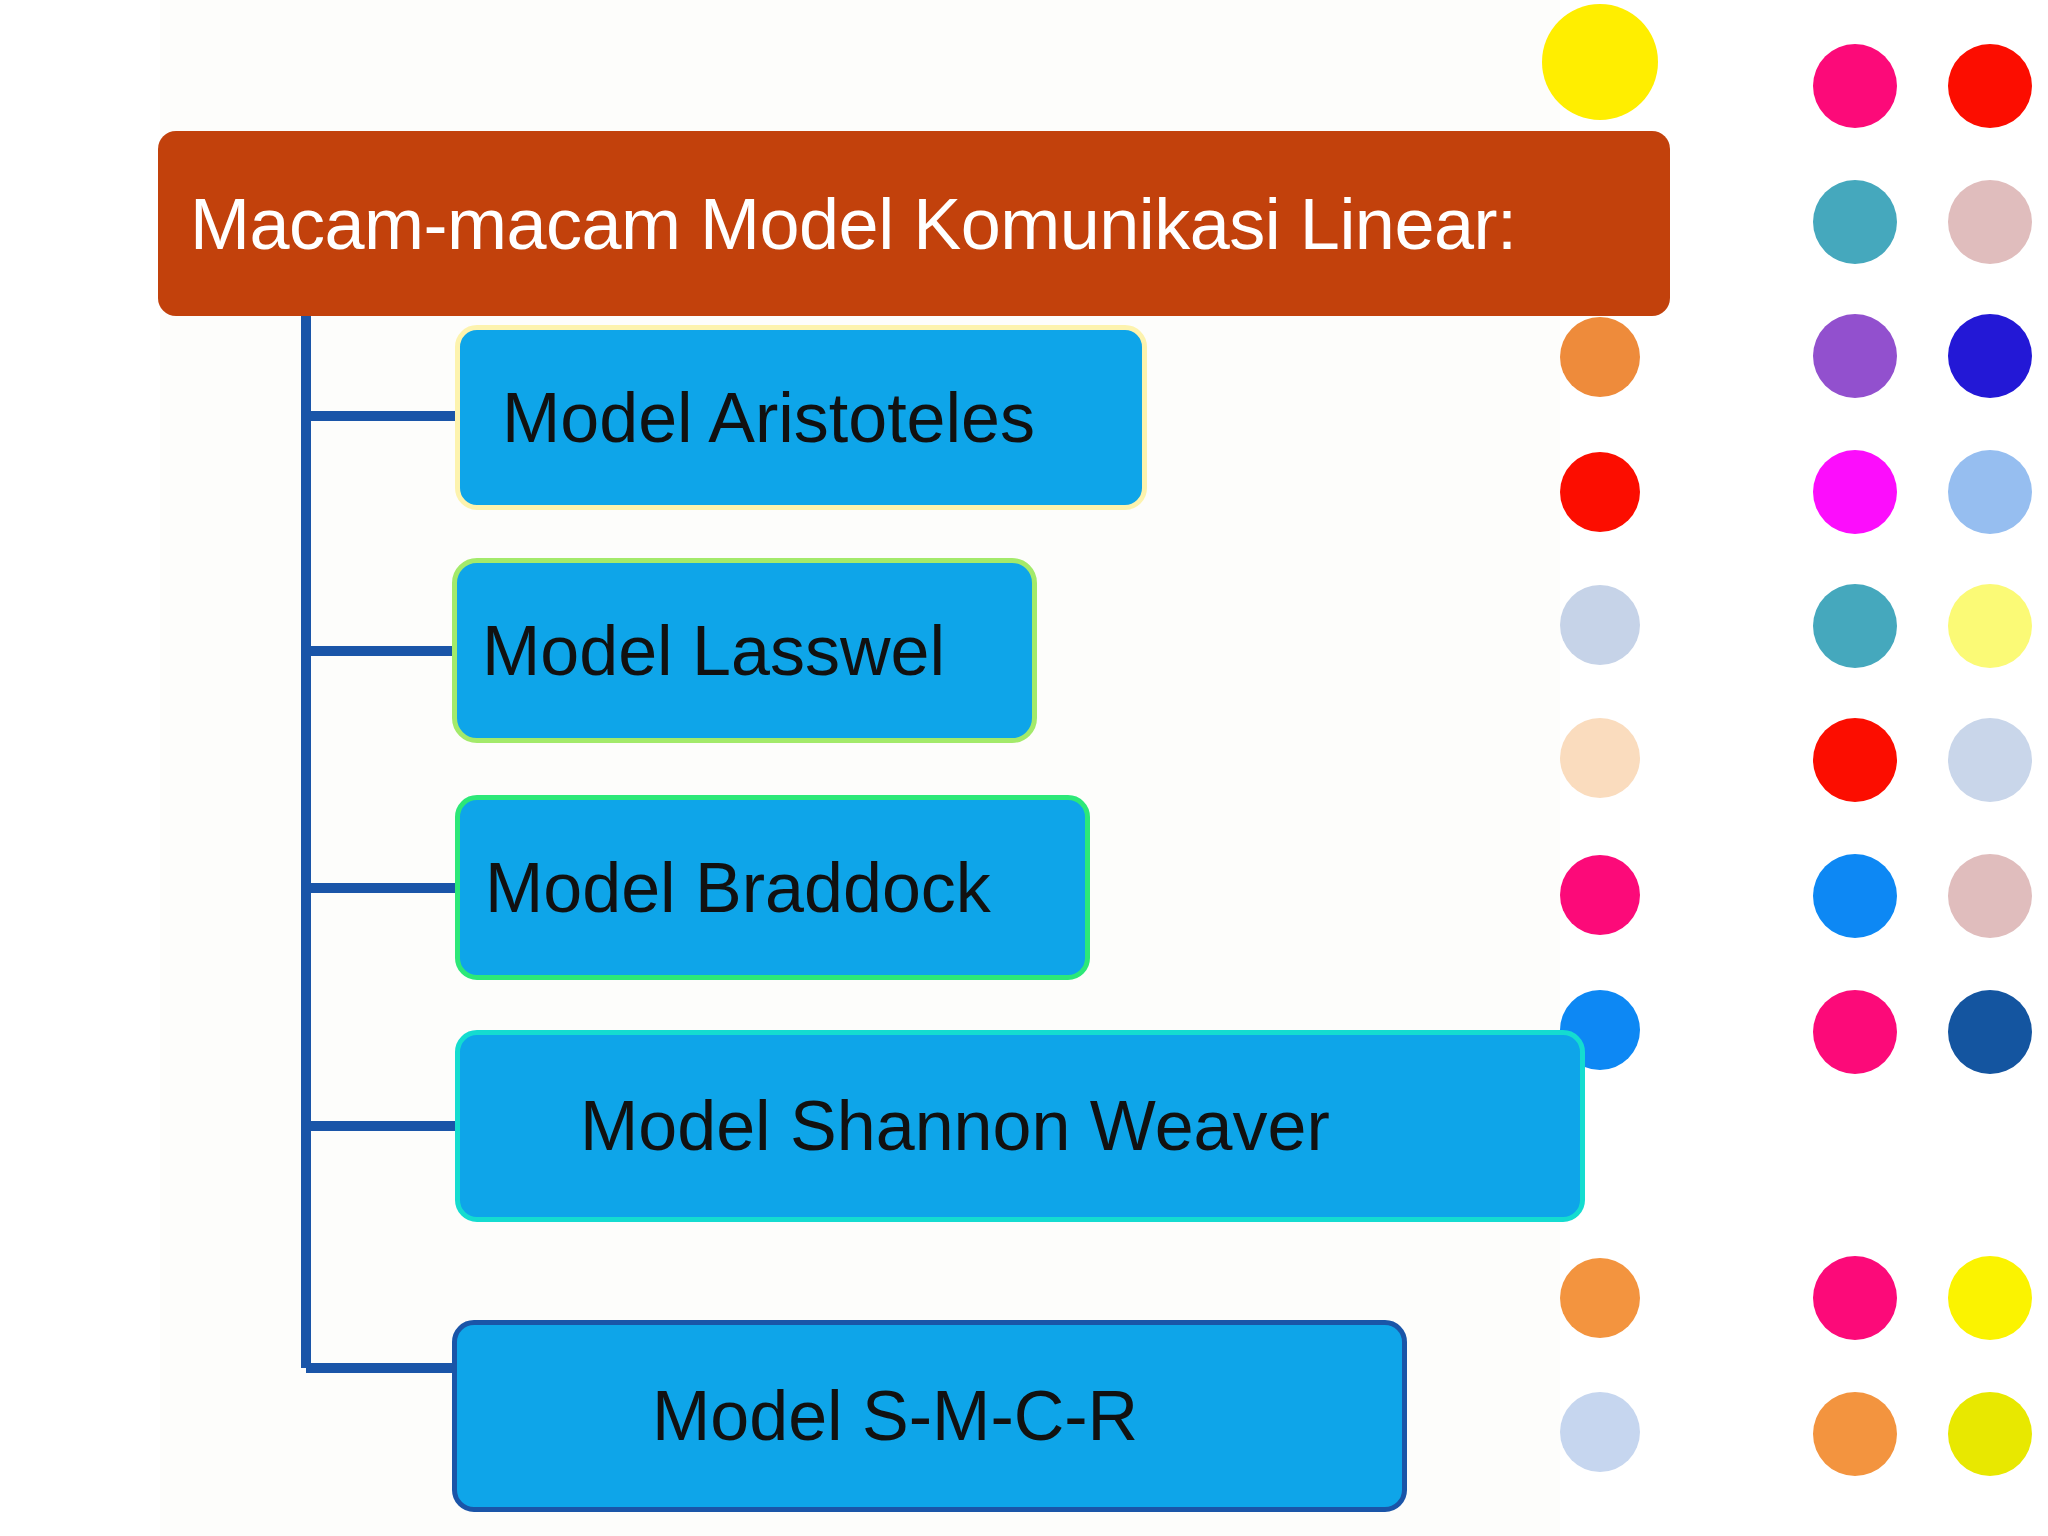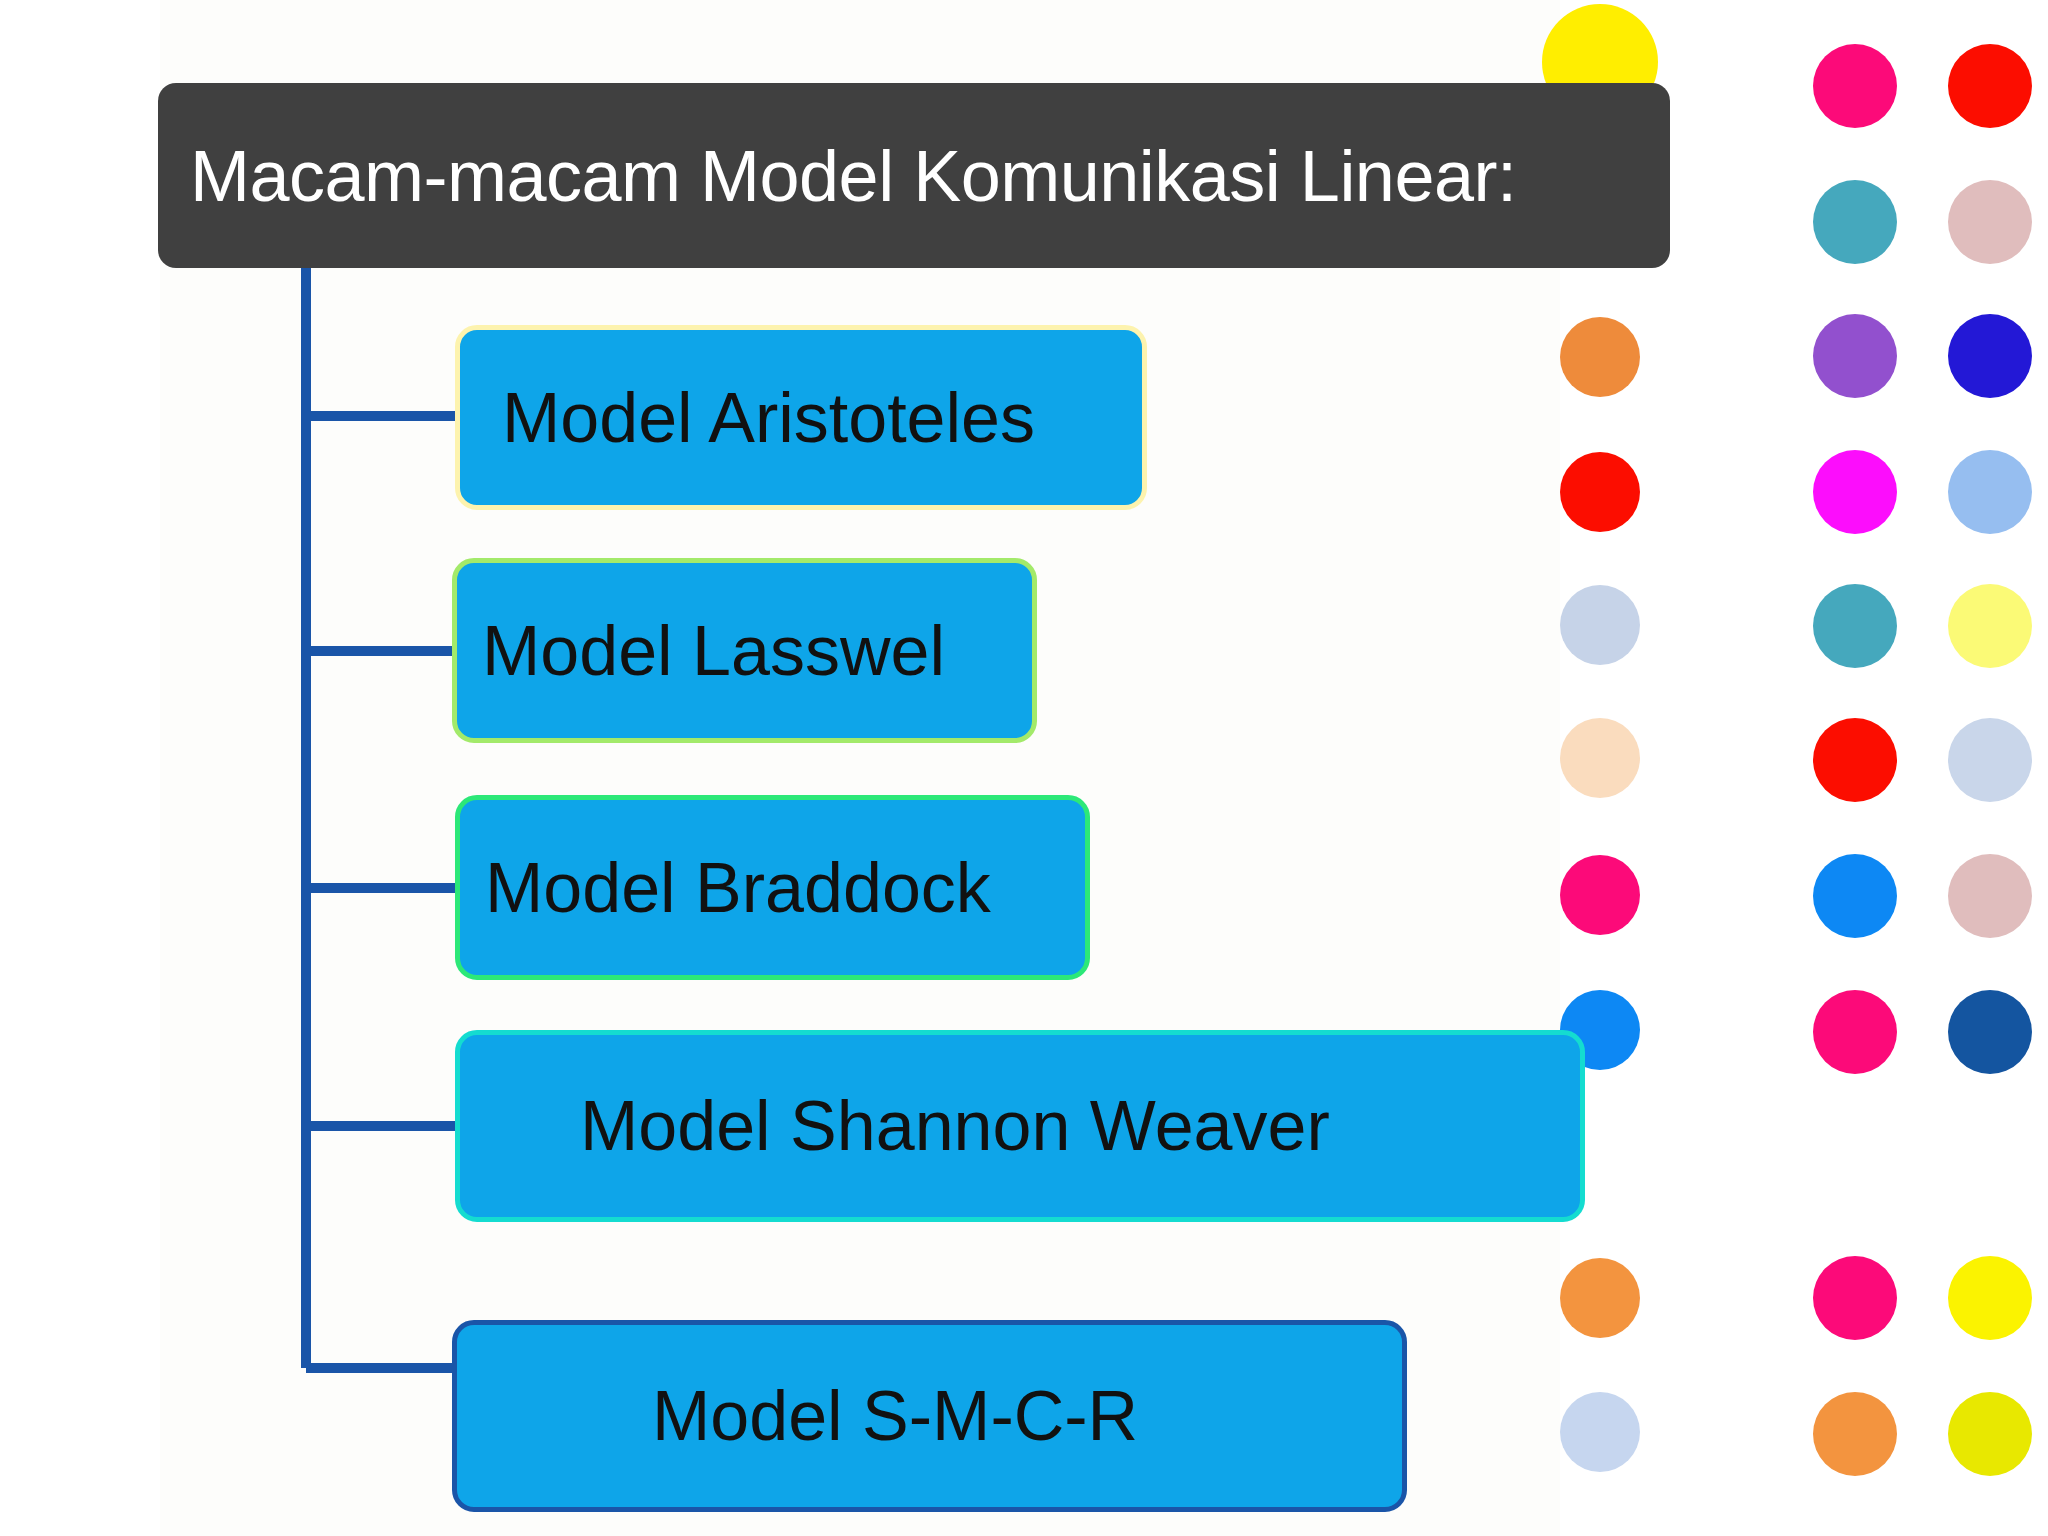--- a/index.html
+++ b/index.html
@@ -143,29 +143,29 @@
       <path id="trunk-line" d="M 306 268 L 306 1368" stroke="#1a55a8" stroke-width="10"></path>
 
       <path d="M 306 416 L 458 416" stroke="#1a55a8" stroke-width="10"></path>
       <path d="M 306 651 L 455 651" stroke="#1a55a8" stroke-width="10"></path>
       <path d="M 306 888 L 458 888" stroke="#1a55a8" stroke-width="10"></path>
       <path d="M 306 1126 L 458 1126" stroke="#1a55a8" stroke-width="10"></path>
       <path d="M 306 1368 L 455 1368" stroke="#1a55a8" stroke-width="10"></path>
     </g>
   </svg>
 
-  <div class="title-banner" style="background: #404040;">
+  <div class="title-banner" style="background: #c2410c; margin-top: 48px;">
     <span class="title-text" style="color: rgb(255, 255, 255);">Macam-macam Model Komunikasi Linear:</span>
   </div>
 
   <div class="node node-0" style="border-color: rgb(253, 243, 174);">
     <span class="node-label">Model Aristoteles</span>
   </div>
 
-  <div class="node node-1" style="border-color: rgb(163, 234, 106);">
+  <div class="node node-1" style="border-color: rgb(163, 234, 106); border-radius: 25px;">
     <span class="node-label">Model Lasswel</span>
   </div>
 
   <div class="node node-2" style="border-color: rgb(44, 232, 120);">
     <span class="node-label">Model Braddock</span>
   </div>
 
   <div class="node node-3" style="border-color: rgb(20, 220, 208);">
     <span class="node-label">Model Shannon Weaver</span>
   </div>

